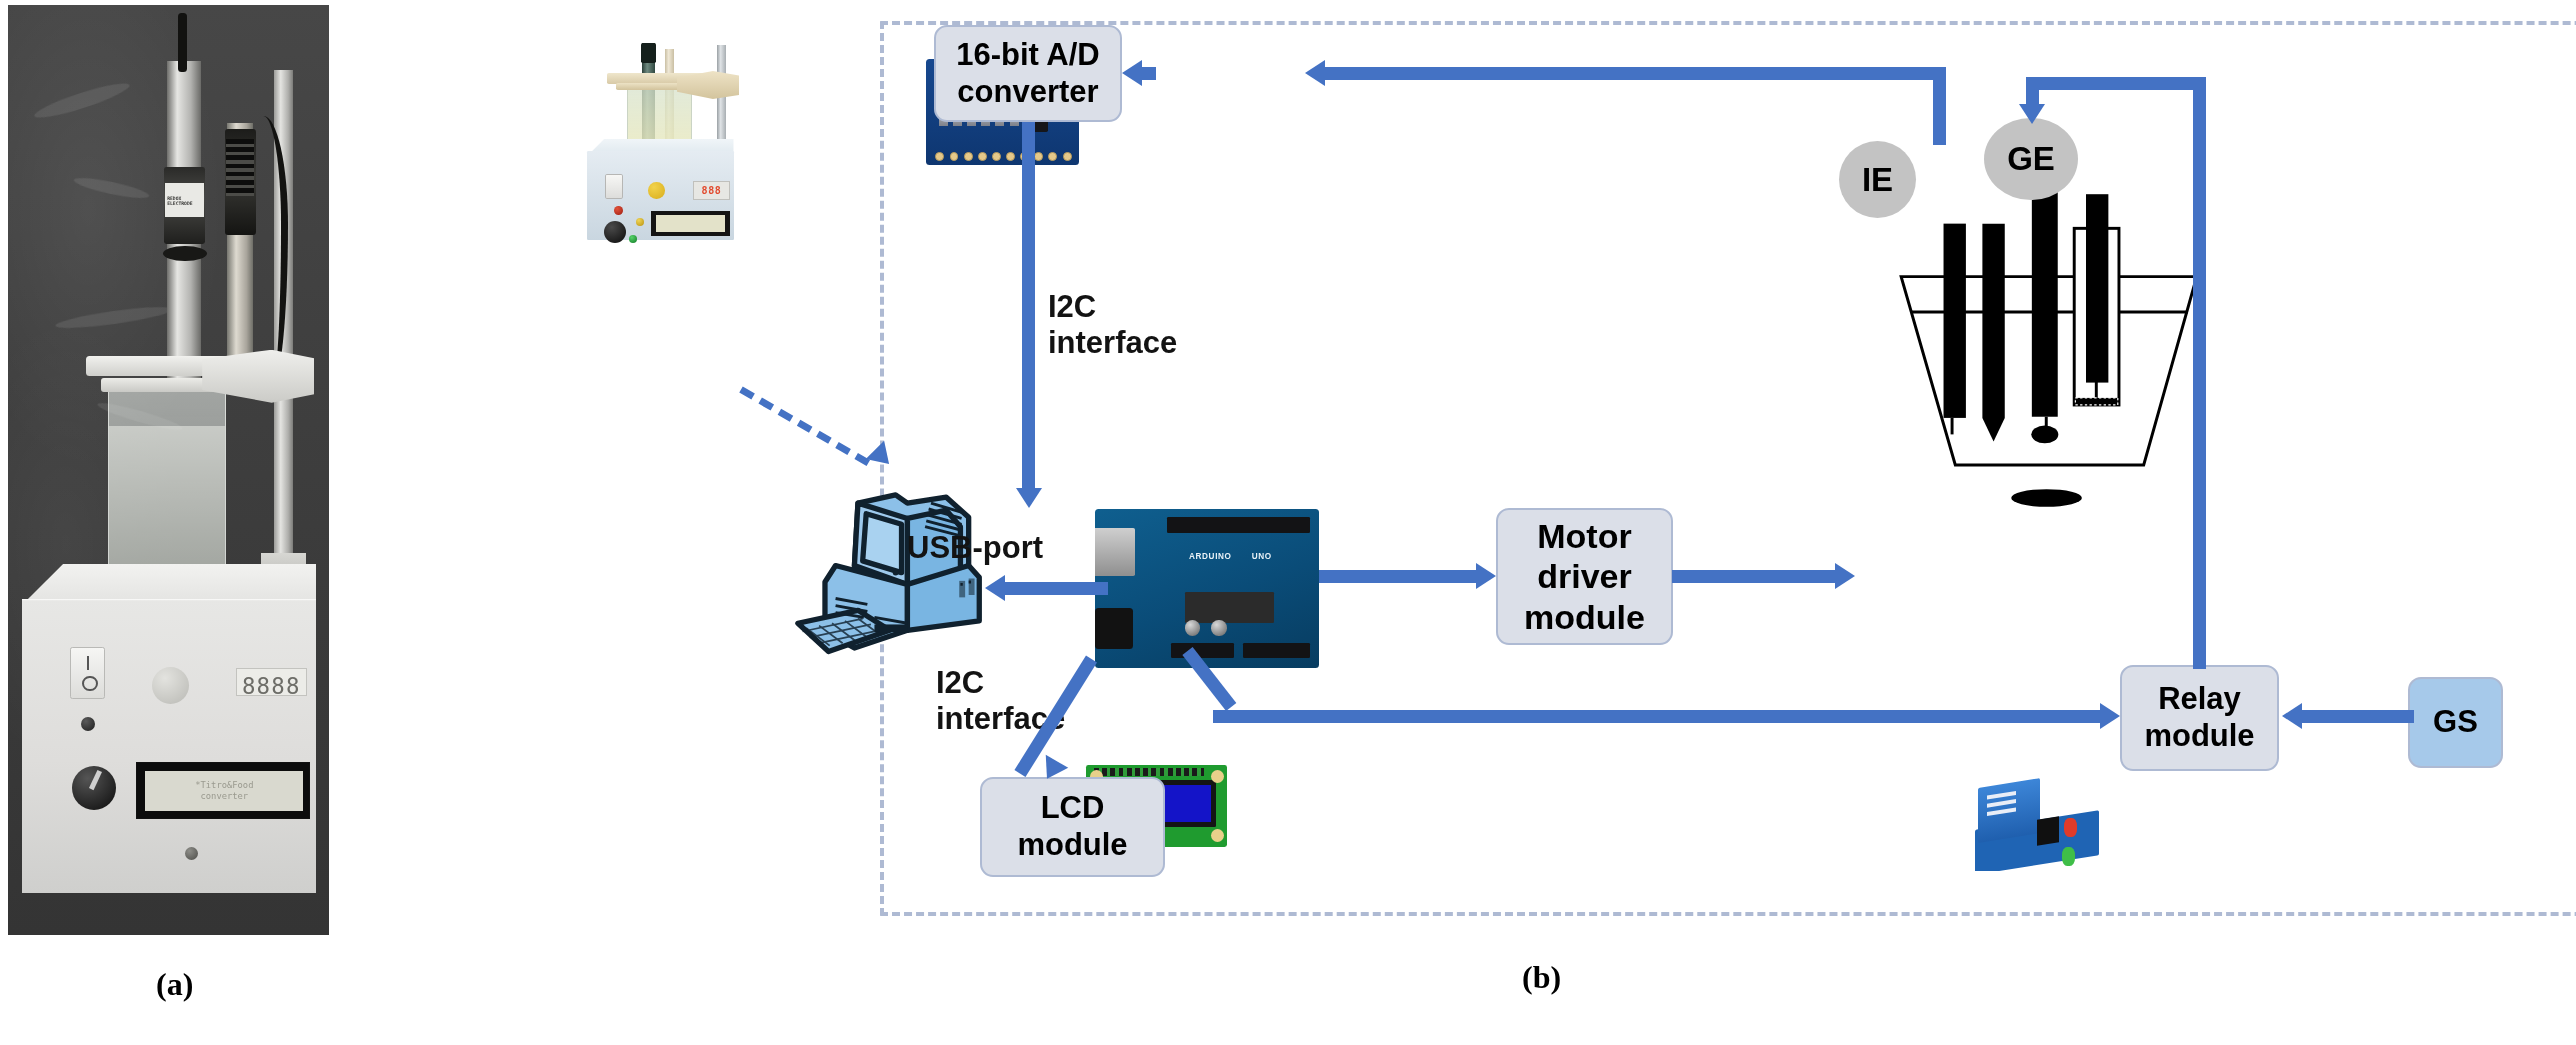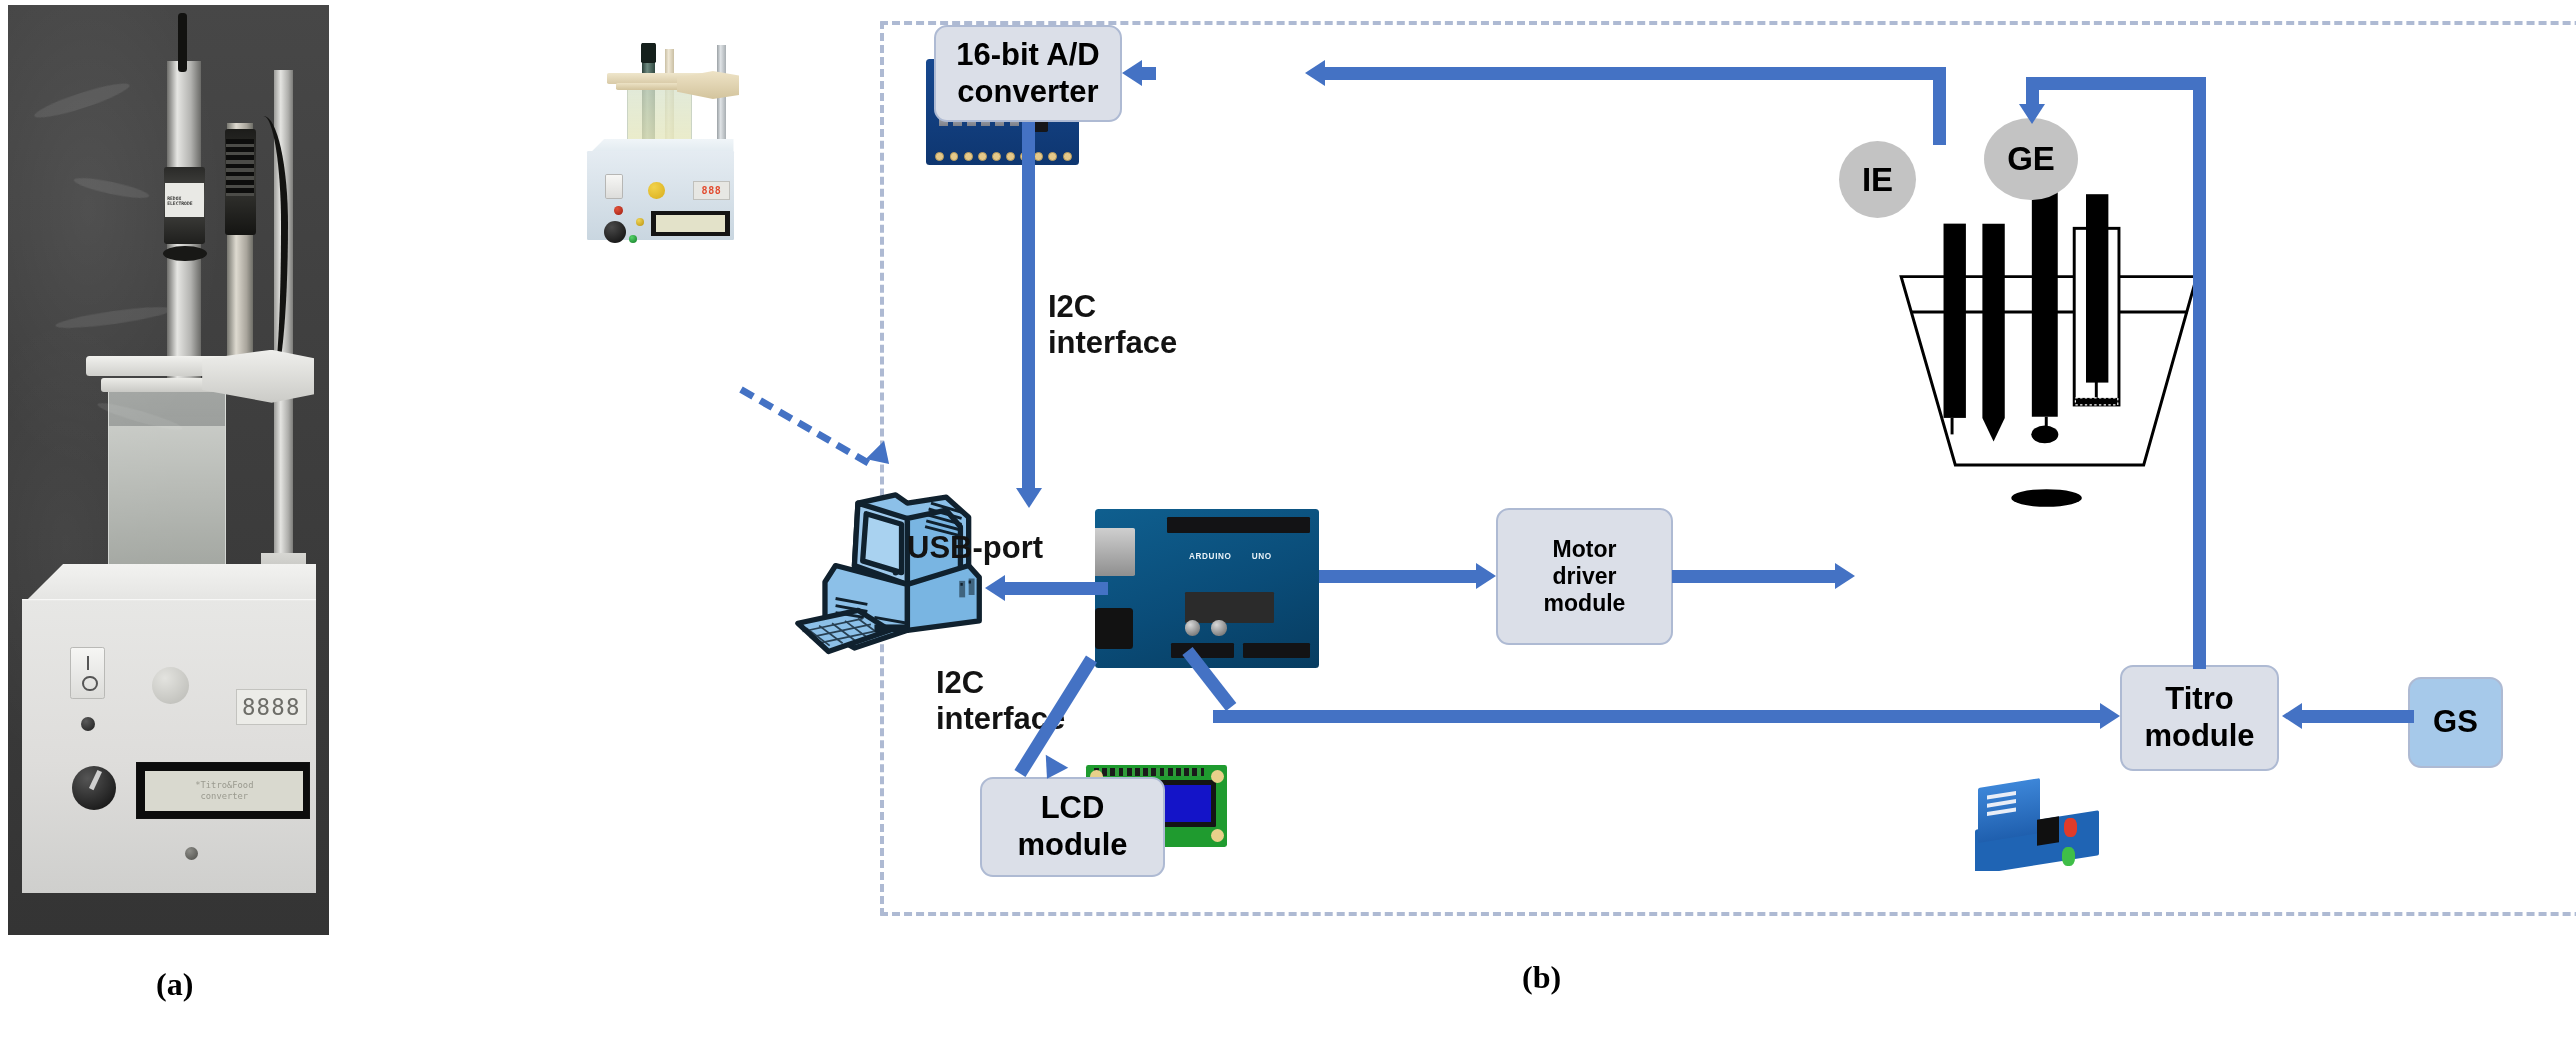--- a/index.html
+++ b/index.html
@@ -37,22 +37,22 @@
   .pa-switch:after { content:""; position:absolute; left:50%; top:28px; width:11.8px; height:11.8px;
             margin-left:-5.9px; border:2.4px solid #555; border-radius:50%; }
   .pa-knob-yellow { position:absolute; left:144px; top:662px; width:37px; height:37px;
             border-radius:50%; background:radial-gradient(circle at 35% 30%,#e3e3df,#b9b9b4); }
   .pa-led-red { position:absolute; left:73px; top:712px; width:14px; height:14px;
             border-radius:50%; background:radial-gradient(circle at 35% 30%,#5a5a5a,#1d1d1d); }
   .pa-knob-black { position:absolute; left:64px; top:761px; width:44px; height:44px;
             border-radius:50%; background:radial-gradient(circle at 35% 28%,#555,#0b0b0b); }
   .pa-knob-black:after { content:""; position:absolute; left:48%; top:4.7px; width:4.7px; height:20px;
             background:#cfcfcf; transform:rotate(25deg); }
-  .pa-7seg { position:absolute; left:228px; top:663px; width:71px; height:36px;
-            background:#ecece8; border:1.2px solid #c3c3bf;margin-top:21px; }
+  .pa-7seg { position:absolute; left:228px; top:663px; width:71px; height:28px;
+            background:#ecece8; border:1.2px solid #c3c3bf; }
   .pa-7seg span { position:absolute; top:4.7px; font-family:"DejaVu Sans Mono", monospace;
             font-size:22.4px; color:#6d6d68; letter-spacing:1.2px; left:4.7px; }
   .pa-lcd { position:absolute; left:128px; top:757px; width:174px; height:57px;
             background:#0c0c0c; border:1.8px solid #111; padding:5.9px 4.7px; }
   .pa-lcd-in { position:absolute; left:8.2px; top:8.2px; right:5.9px; bottom:7px;
             background:#d9d9cf; display:flex; flex-direction:column; justify-content:center;
             align-items:center; }
   .pa-lcd-in span { font-family:"DejaVu Sans Mono", monospace; font-size:8.8px; color:#9a9a8f;
             line-height:1.25; }
   .pa-foot { position:absolute; left:177px; top:842px; width:13px; height:13px;
@@ -458,29 +458,29 @@
         <ellipse cx="305" cy="676" rx="60" ry="15" fill="#000"></ellipse>
       </svg>
     </div>
 
     <div class="node" style="left:404px;top:25px;width:188px;height:97px;font-size:31px">
       <span>16-bit A/D</span>
       <span>converter</span>
     </div>
 
 
-    <div class="node" style="left:966px;top:508px;width:177px;height:137px;font-size:23px">
+    <div class="node" style="left:966px;top:508px;width:177px;height:137px;font-size:34px">
       <span>Motor</span>
       <span>driver</span>
       <span>module</span>
     </div>
 
 
     <div class="node" style="left:1590px;top:665px;width:159px;height:106px;font-size:31px">
-      <span>Titro</span>
+      <span>Relay</span>
       <span>module</span>
     </div>
 
     <div class="node" style="left:450px;top:777px;width:185px;height:100px;font-size:31px">
       <span>LCD</span>
       <span>module</span>
     </div>
 
     <div class="node blue" style="left:1878px;top:677px;width:95px;height:91px;font-size:31px">
       <span>GS</span>

